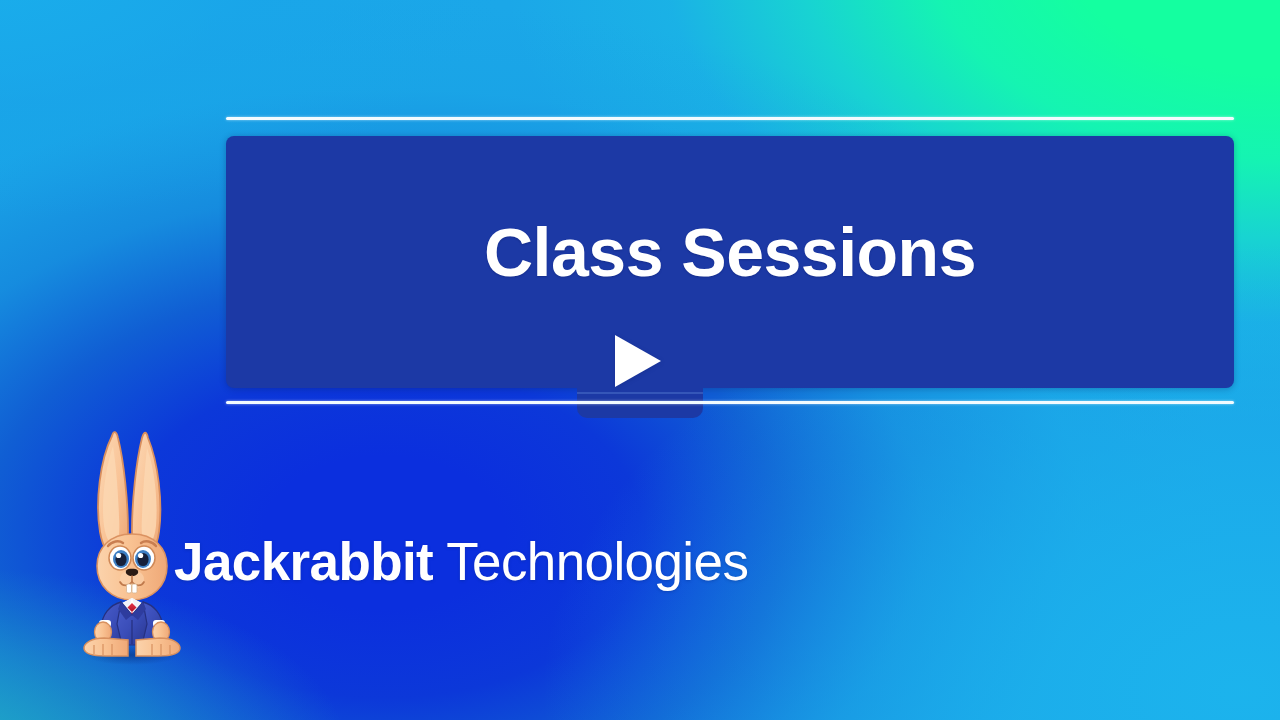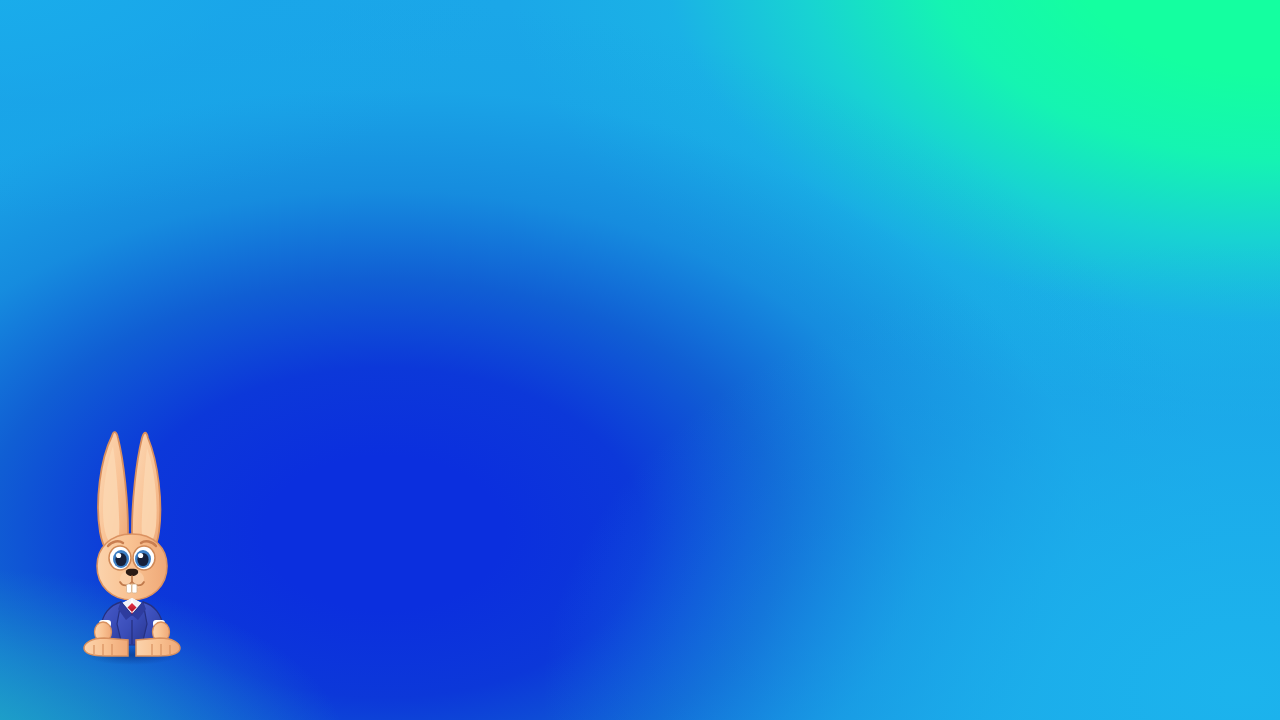--- a/index.html
+++ b/index.html
@@ -212,20 +212,34 @@
 
 <div id="video-slide">
 
   <div class="bg-base"></div>
   <div class="bg-green"></div>
   <div class="bg-blue"></div>
   <div class="bg-cyan"></div>
   <div class="bg-teal"></div>
   <div class="bg-topleft"></div>
 
+  <div class="player">
+
+    <div class="rule rule-top"></div>
+
+    <div class="panel">
+      <div class="panel-title">Class Sessions</div>
+    </div>
+
+    <div class="play-tab"></div>
+
+    <div class="rule rule-bottom"></div>
+
+    <div class="play-arrow" role="button" aria-label="Play" title="Play"></div>
+  </div>
 
   <div class="brand">
 
     <div class="mascot">
       <svg viewBox="0 0 124 244" xmlns="http://www.w3.org/2000/svg">
         <defs>
           <linearGradient id="furG" x1="0" y1="0" x2="1" y2="0">
             <stop offset="0%" stop-color="#FBD3AC"></stop>
             <stop offset="48%" stop-color="#F9C292"></stop>
             <stop offset="100%" stop-color="#EFA877"></stop>
@@ -312,15 +326,18 @@
         <ellipse cx="33" cy="208" rx="8.5" ry="10" fill="url(#furG)" stroke="#D8905F" stroke-width="1.3"></ellipse>
         <ellipse cx="91" cy="208" rx="8.5" ry="10" fill="url(#furG)" stroke="#D8905F" stroke-width="1.3"></ellipse>
 
         <path d="M34 214 C22 214 14 219 14 224 C14 229 22 232 36 232 L58 232 L58 216 Z" fill="url(#furG)" stroke="#D8905F" stroke-width="1.5"></path>
         <path d="M90 214 C102 214 110 219 110 224 C110 229 102 232 88 232 L66 232 L66 216 Z" fill="url(#furG)" stroke="#D8905F" stroke-width="1.5"></path>
         <path d="M24 221 L24 230 M33 220 L33 231 M42 220 L42 231" stroke="#D8905F" stroke-width="1.2"></path>
         <path d="M100 221 L100 230 M91 220 L91 231 M82 220 L82 231" stroke="#D8905F" stroke-width="1.2"></path>
       </svg>
     </div>
 
+    <div class="wordmark">
+      <span class="wm-bold">Jackrabbit</span><span class="wm-light">Technologies</span>
+    </div>
 
   </div>
 </div>
 
 </body></html>

